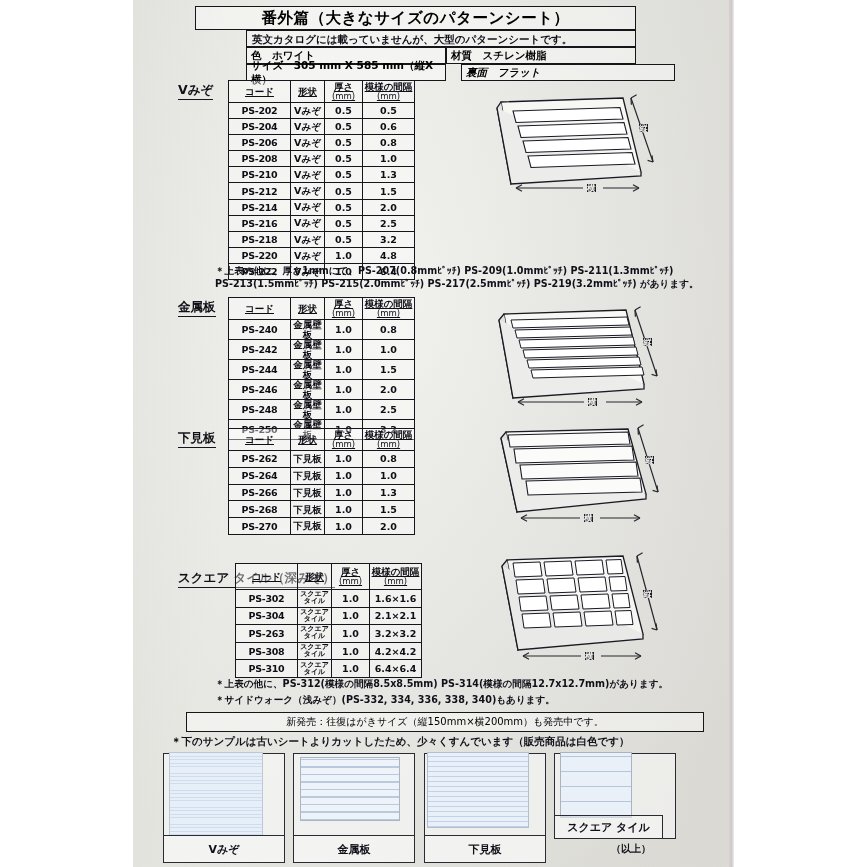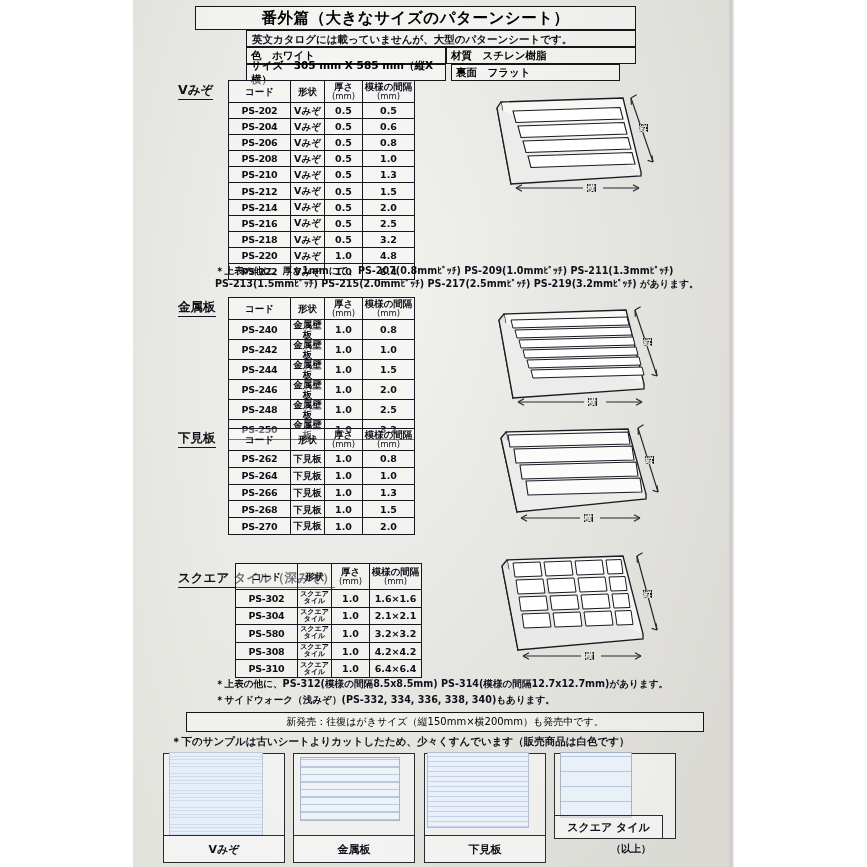--- a/index.html
+++ b/index.html
@@ -50,21 +50,21 @@
   table.ptab{
     position:absolute;border-collapse:collapse;
     background:rgba(255,255,255,.40);
     table-layout:fixed;
   }
   table.ptab th, table.ptab td{
     border:1.2px solid #15151d;
     text-align:center;vertical-align:middle;
     color:#0e0e16;padding:0;
   }
-  table.ptab th{font-size:9.5px;font-weight:bold;line-height:1.05;}
+  table.ptab th{font-size:9.5px;font-weight:bold;line-height:1.05;text-decoration:underline;}
   table.ptab td{font-size:9.5px;}
   td.code{font-size:14px;font-weight:bold;letter-spacing:-.3px;margin-top:37px;}
   td.shape{font-size:8px;font-weight:bold;line-height:1.0;}
   td.shape.sq{font-size:7px;}
   td.num{font-size:9.5px;font-weight:bold;}
   th .sub{font-size:8.5px;font-weight:normal;display:block;}
 
   
   .note{font-size:9.6px;font-weight:bold;color:#10101a;white-space:nowrap;}
 
@@ -98,21 +98,21 @@
 
     <div class="box title-banner" style="left:42px;top:6px;width:441px;height:24px;">番外篇（大きなサイズのパターンシート）</div>
 
     <div class="box" style="left:93px;top:30px;width:390px;height:17px;background:rgba(255,255,255,.35);">
       <div class="txt hdr-note" style="left:5px;top:2px;">英文カタログには載っていませんが、大型のパターンシートです。</div>
     </div>
 
     <div class="box hdr-cell" style="left:93px;top:47px;width:200px;height:17px;">色　ホワイト</div>
     <div class="box hdr-cell" style="left:293px;top:47px;width:190px;height:17px;">材質　スチレン樹脂</div>
     <div class="box hdr-cell" style="left:93px;top:64px;width:200px;height:17px;">サイズ　305 mm X 585 mm（縦X横）</div>
-    <div class="box hdr-cell" style="left:298px;top:64px;width:169px;height:17px;">裏面　フラット</div>
+    <div class="box hdr-cell" style="left:308px;top:64px;width:214px;height:17px;font-style:italic;">裏面　フラット</div>
 
     <div class="txt sec-label" style="left:45px;top:82px;">Vみぞ</div>
 
     <table class="ptab" id="tab0" style="left:95px;top:80px;width:186px;">
         <colgroup>
           <col style="width: 62px;">
           <col style="width: 34px;">
           <col style="width: 38px;">
           <col style="width: 52px;">
         </colgroup>
@@ -418,21 +418,21 @@
             <td class="num">1.0</td>
             <td class="num">1.6×1.6</td>
           </tr>
           <tr style="height: 17.6px;">
             <td class="code">PS-304</td>
             <td class="shape sq">スクエア<br>タイル</td>
             <td class="num">1.0</td>
             <td class="num">2.1×2.1</td>
           </tr>
           <tr style="height: 17.6px;">
-            <td class="code">PS-580</td>
+            <td class="code">PS-263</td>
             <td class="shape sq">スクエア<br>タイル</td>
             <td class="num">1.0</td>
             <td class="num">3.2×3.2</td>
           </tr>
           <tr style="height: 17.6px;">
             <td class="code">PS-308</td>
             <td class="shape sq">スクエア<br>タイル</td>
             <td class="num">1.0</td>
             <td class="num">4.2×4.2</td>
           </tr>

